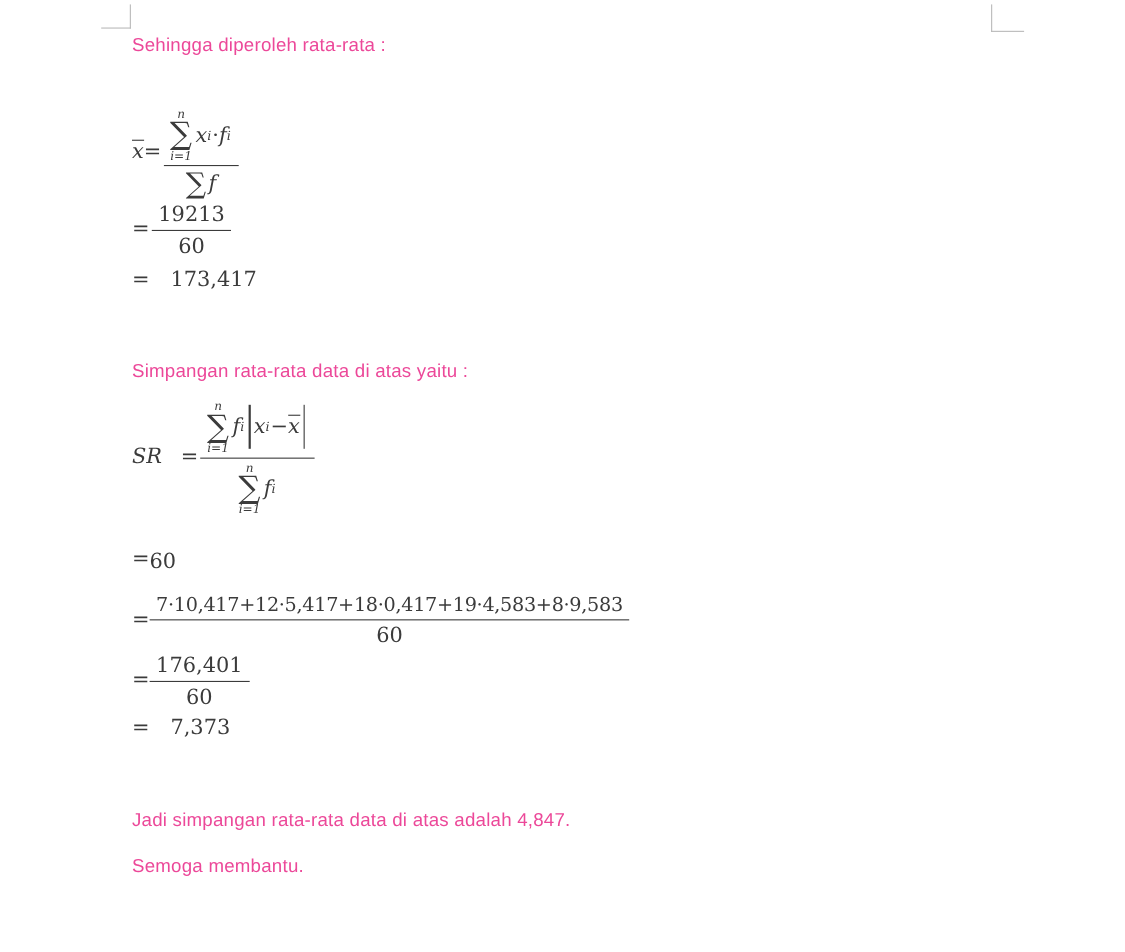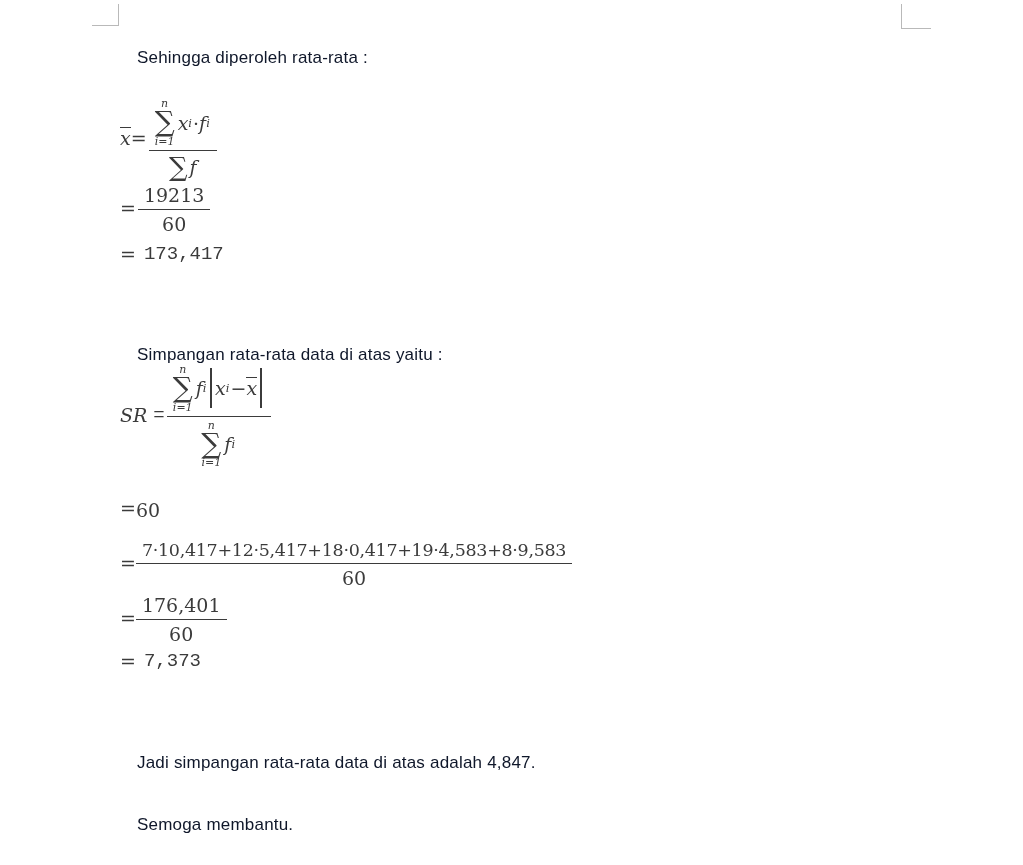--- a/index.html
+++ b/index.html
@@ -4,34 +4,34 @@
 <style>
   html,body { margin:0; padding:0; }
   body {
     width:1023px; height:865px;
     background:#ffffff;
     font-family:"Liberation Sans", sans-serif;
     position:relative;
     overflow:hidden;
   }
   .para {
-    position:absolute; left:120px; margin:17px;
-    font-size:17px; color:#0f172a; letter-spacing:0.2px;
+    position:absolute; left:120px; margin:0;
+    font-size:17px; color:#ec4899; letter-spacing:0.2px;
     white-space:nowrap;
   }
   .math-row {
     position:absolute; left:120px;
     display:flex; align-items:center;
     font-family:"DejaVu Serif", serif;
     color:#3b3b3b; font-size:19px;
     white-space:nowrap;
   }
   .it { font-style:italic; }
   .eq { padding-right:2px; }
-  .sp { margin-left:6px;font-family:Liberation Mono, monospace; }
+  .sp { margin-left:17px; }
   .frac { display:inline-flex; flex-direction:column; align-items:center; text-align:center; }
   .num {
     display:inline-flex; align-items:center; justify-content:center;
     border-bottom:1.6px solid #3b3b3b; padding:2px 6px 3px;
   }
   .den { display:inline-flex; align-items:center; justify-content:center; padding-top:3px; }
   .bigsum { display:inline-flex; flex-direction:column; align-items:center; line-height:1; margin-right:3px; }
   .lim { font-size:11px; letter-spacing:0; }
   .sigma { font-size:28px; line-height:0.95; }
   .sigma-inline { font-size:26px; line-height:1; margin-right:2px; }
@@ -144,13 +144,13 @@
     <span class="den">60</span>
   </span>
 </div>
 
 <div class="math-row" style="top:647px; height:28px;">
   <span class="eq">=</span>
   <span class="sp">7,373</span>
 </div>
 
 <p class="para" style="top:736px">Jadi simpangan rata-rata data di atas adalah 4,847.</p>
-<p class="para" style="top:798px">Semoga membantu.</p>
+<p class="para" style="top:778px">Semoga membantu.</p>
 
 </body></html>

